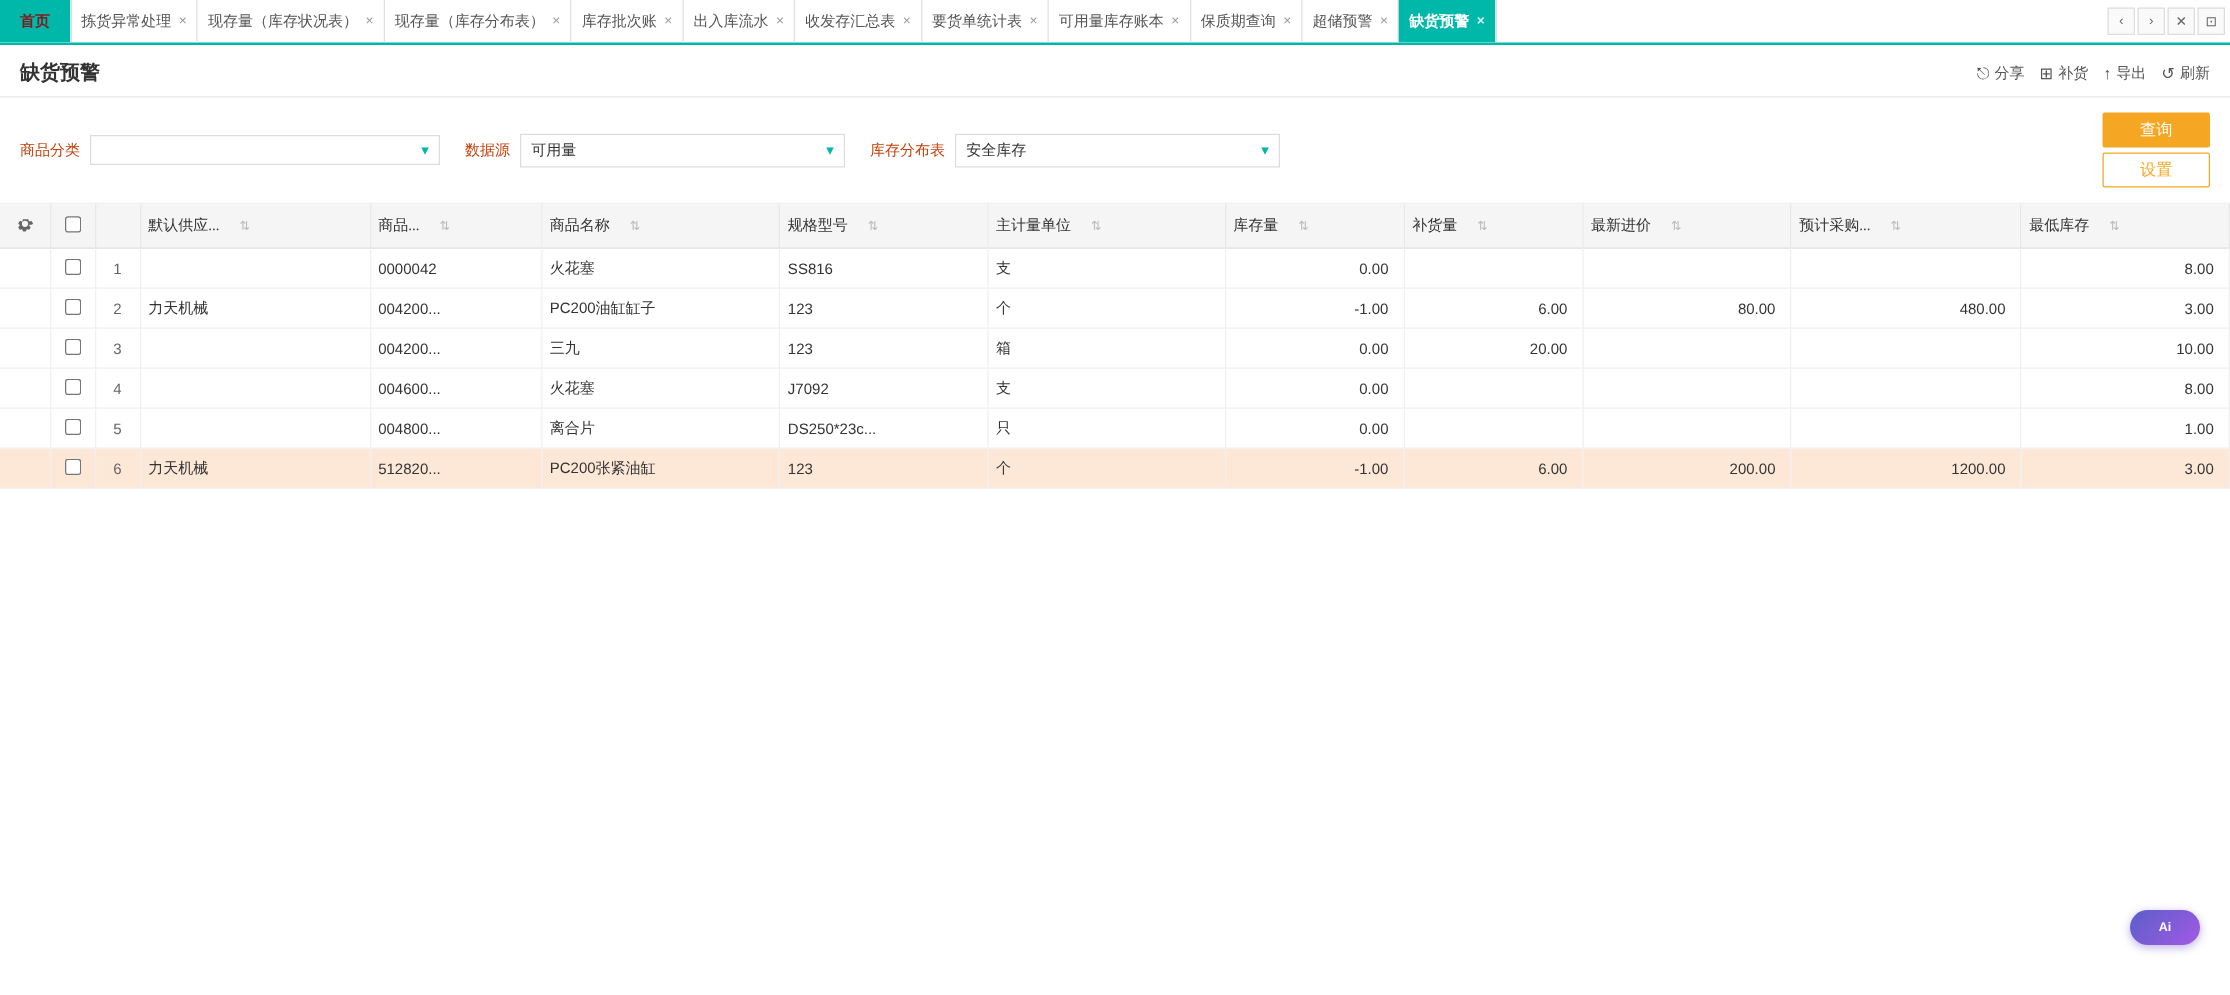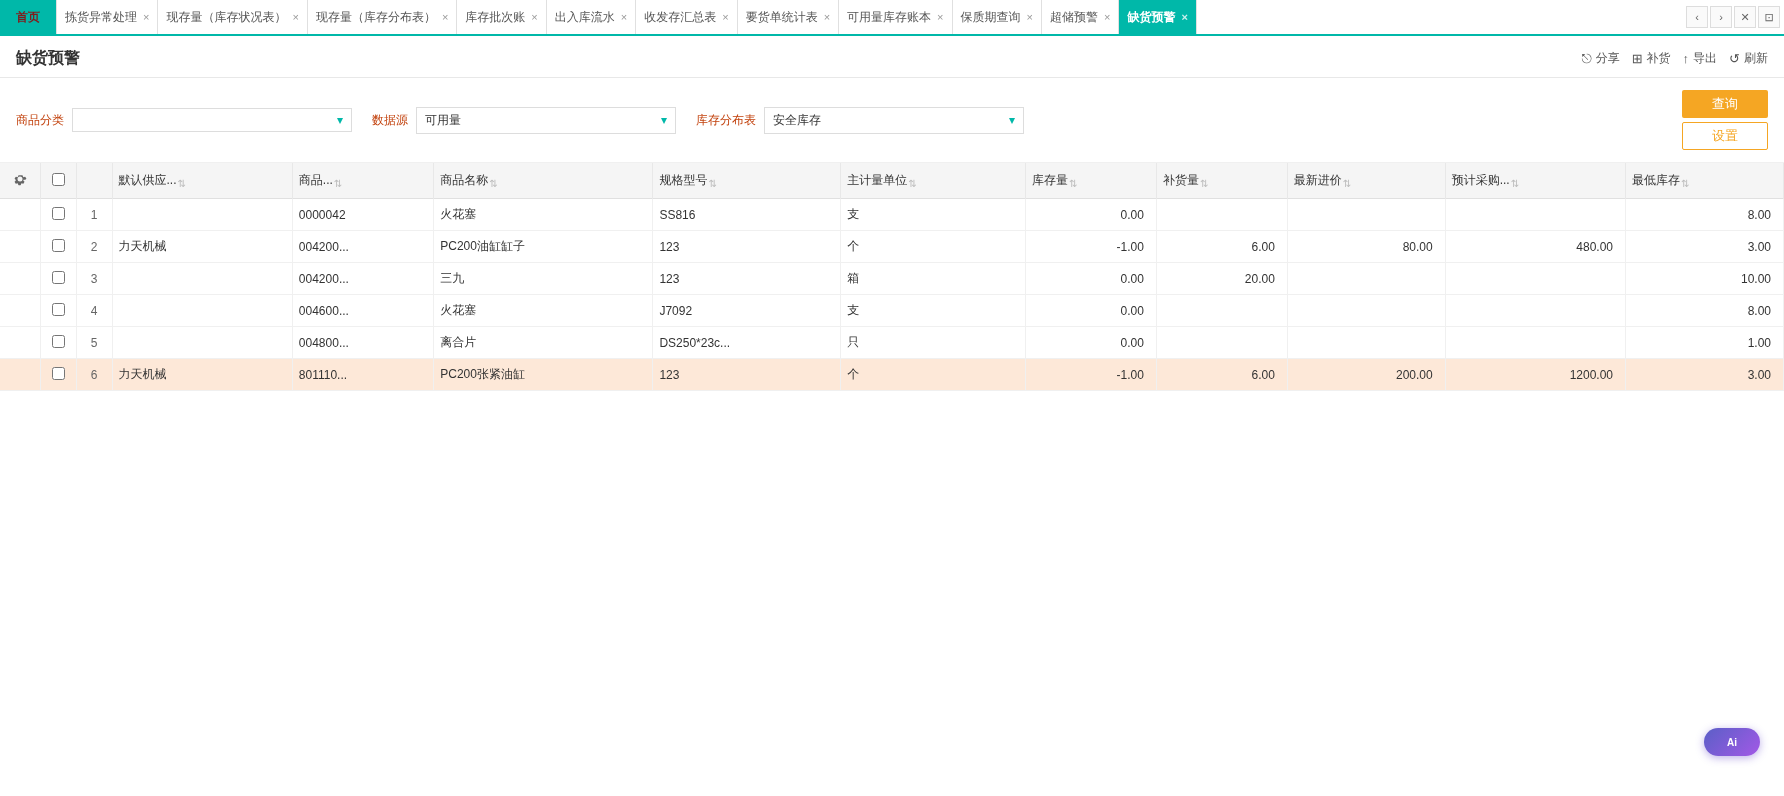--- a/index.html
+++ b/index.html
@@ -172,22 +172,23 @@
       padding: 8px 6px;
       text-align: left;
       font-weight: normal;
       color: #333;
       border-right: 1px solid #e8e8e8;
       white-space: nowrap;
       position: relative;
     }
     thead th .th-inner {
       display: flex;
-      align-items: flex-end;
-      gap: 1px;
+      align-items: center;
+      gap: 16px;
+      font-family: Liberation Serif, serif;
     }
     thead th .sort-icon { color: #bbb; font-size: 10px; cursor: pointer; }
     .th-settings {
       width: 40px;
       text-align: center;
     }
     .th-checkbox { width: 36px; text-align: center; }
 
     tbody tr {
       border-bottom: 1px solid #f0f0f0;
@@ -497,21 +498,21 @@
             <td class="td-num"></td>
             <td class="td-num"></td>
             <td class="td-num"></td>
             <td class="td-num">1.00</td>
           </tr>
           <tr class="highlighted">
             <td class="td-center"></td>
             <td class="td-center"><input type="checkbox" class="checkbox-input" style=""></td>
             <td class="row-num">6</td>
             <td>力天机械</td>
-            <td>801110...</td>
+            <td>512820...</td>
             <td>PC200张紧油缸</td>
             <td>123</td>
             <td>个</td>
             <td class="td-num">-1.00</td>
             <td class="td-num">6.00</td>
             <td class="td-num">200.00</td>
             <td class="td-num">1200.00</td>
             <td class="td-num">3.00</td>
           </tr>
         </tbody>

